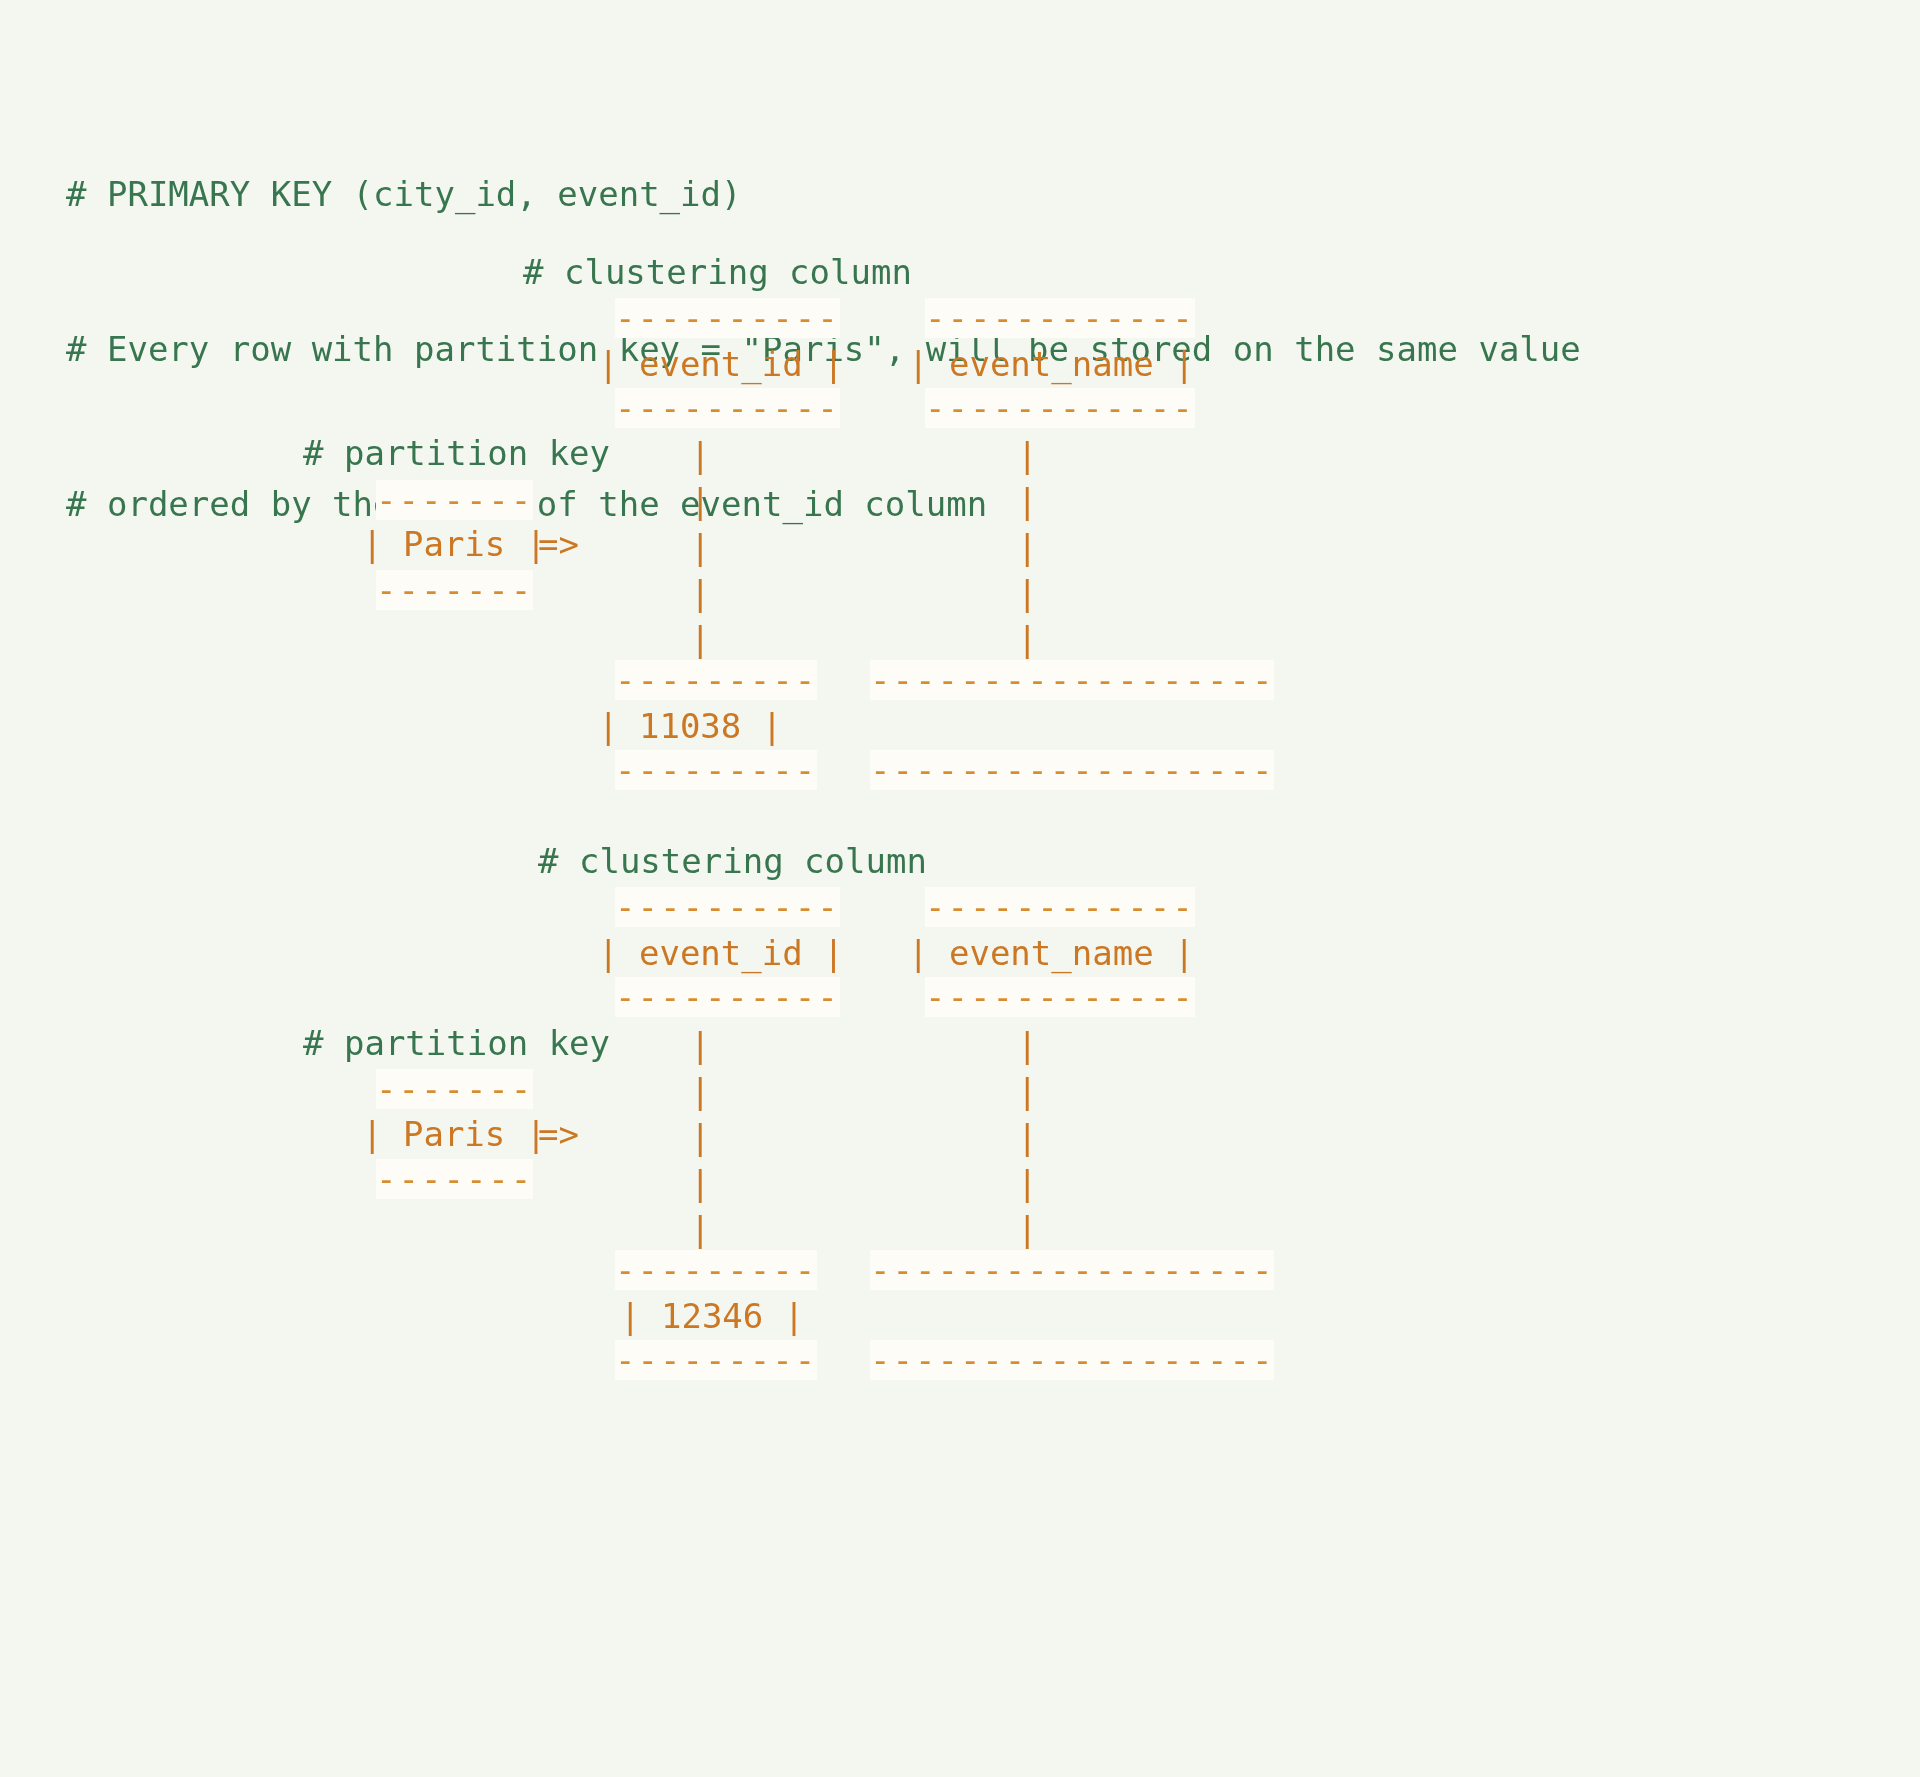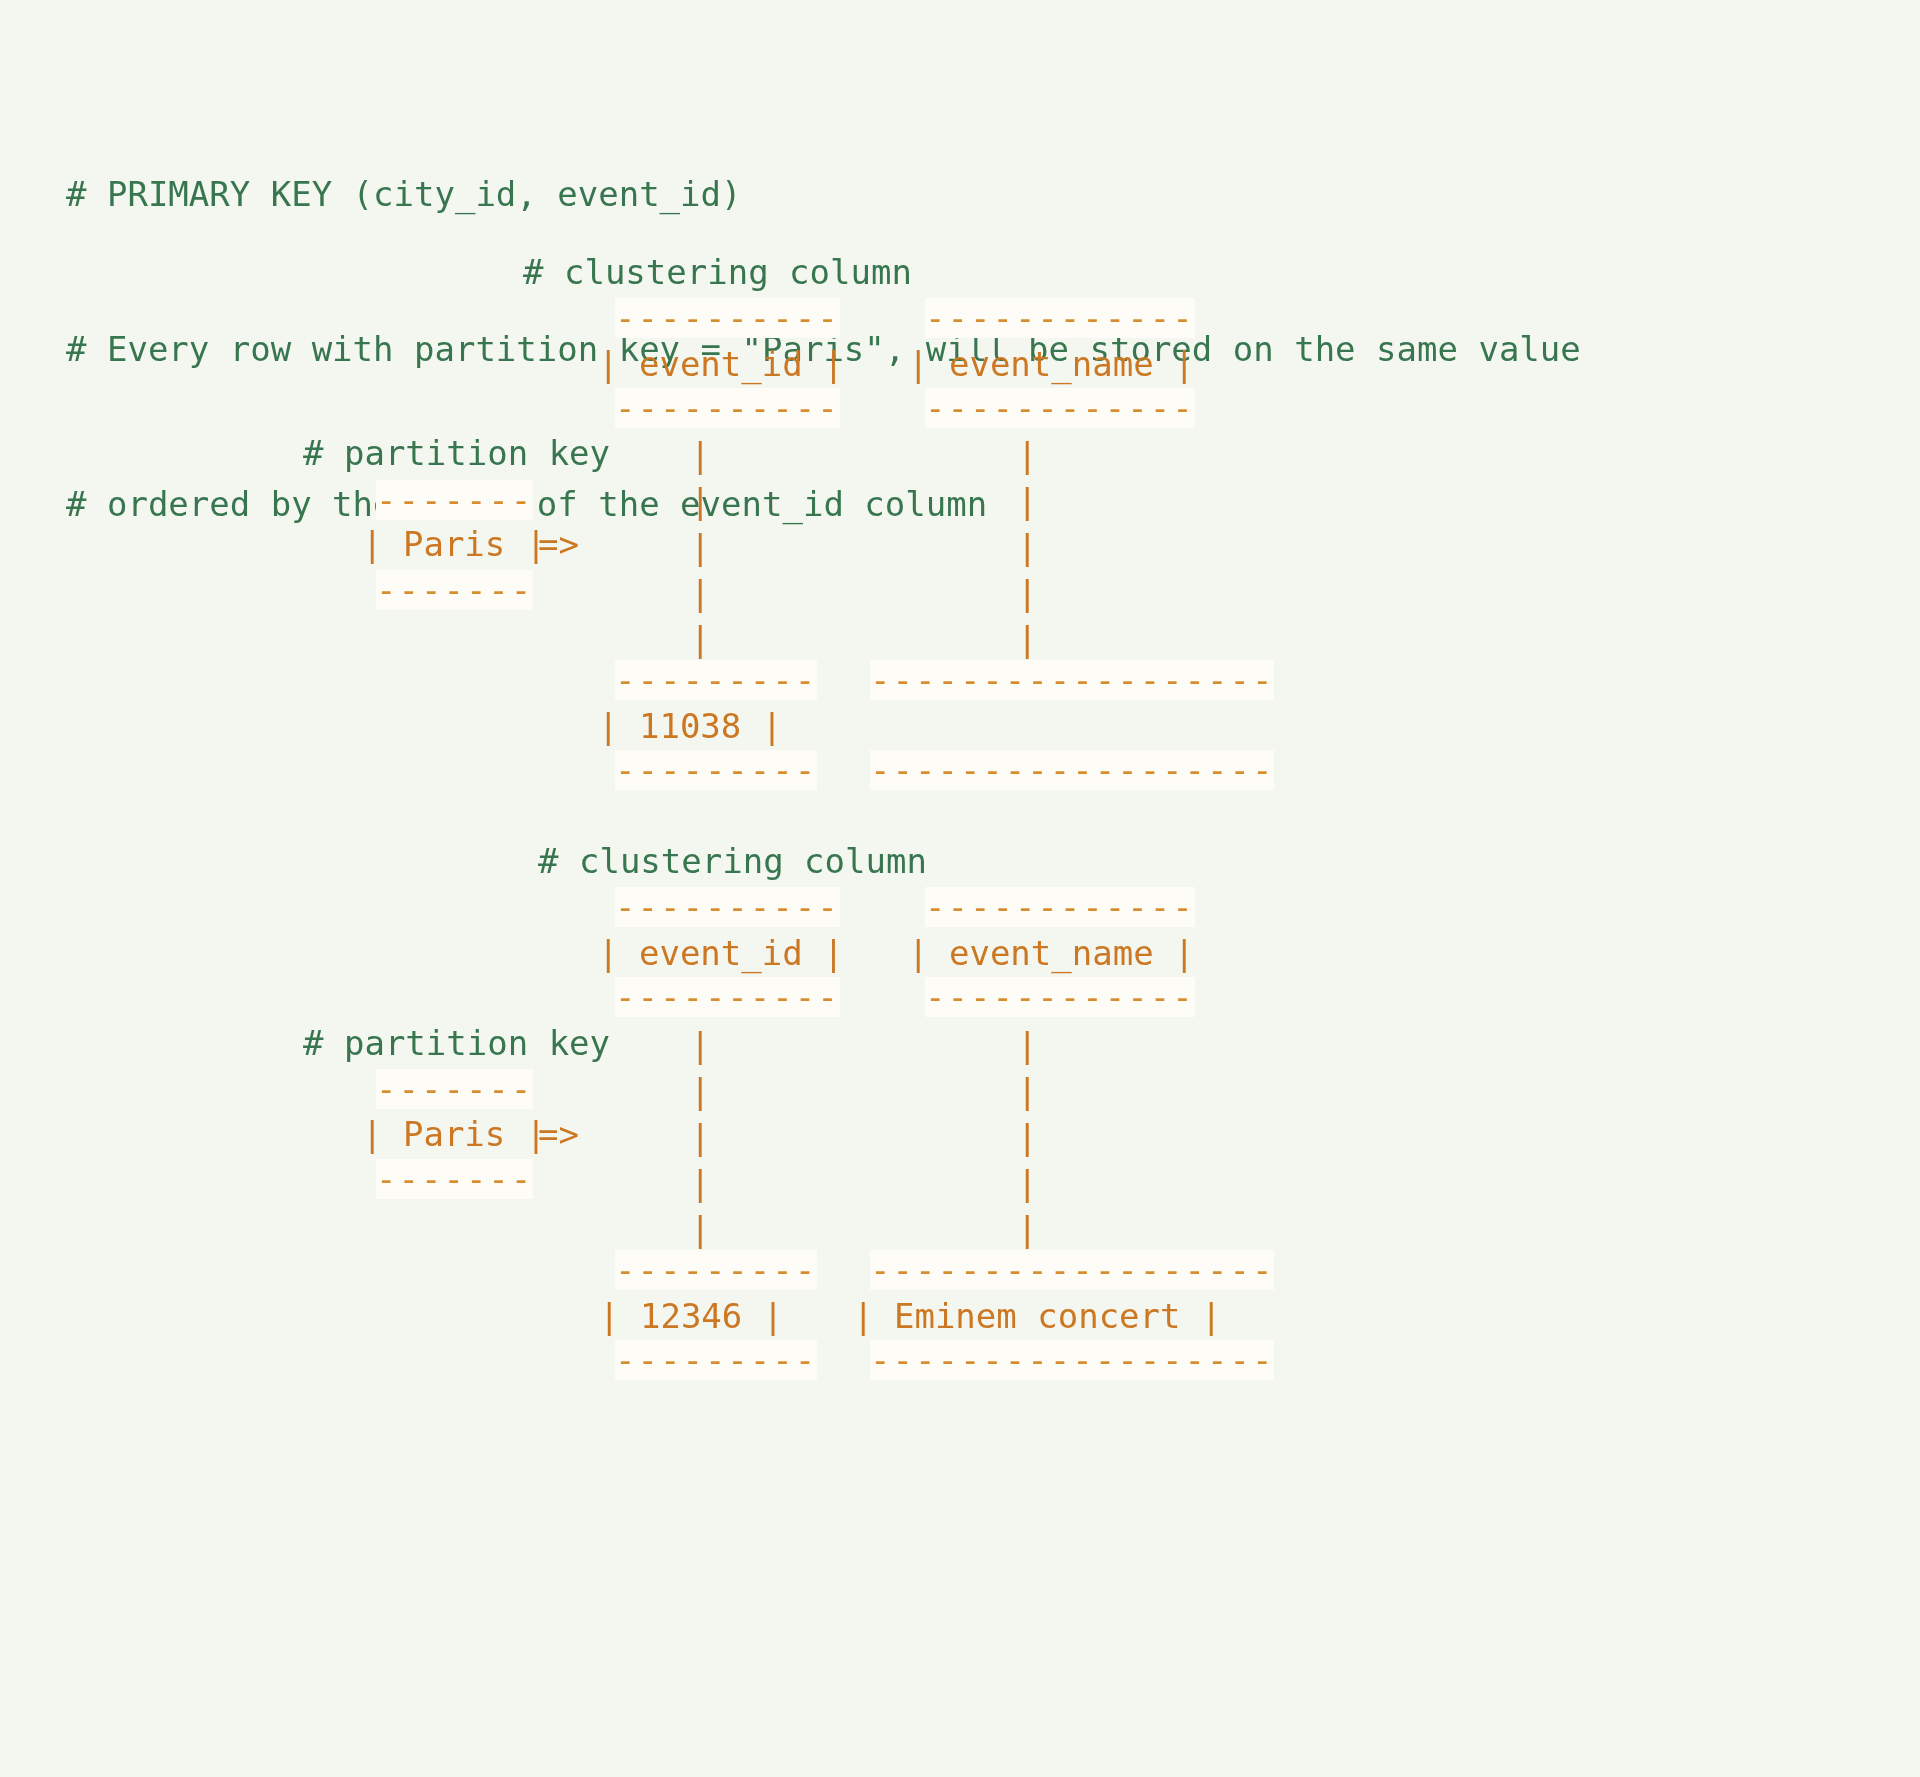--- a/index.html
+++ b/index.html
@@ -148,20 +148,19 @@
   <div class="vbar" style="left:690px; top:1160px;">|</div>
   <div class="vbar" style="left:690px; top:1206px;">|</div>
 
   <div class="vbar" style="left:1017px; top:1022px;">|</div>
   <div class="vbar" style="left:1017px; top:1068px;">|</div>
   <div class="vbar" style="left:1017px; top:1114px;">|</div>
   <div class="vbar" style="left:1017px; top:1160px;">|</div>
   <div class="vbar" style="left:1017px; top:1206px;">|</div>
 
   <div class="frag rulebg" style="left:615px; top:1250px;">---------</div>
-  <div class="frag o" style="left:599px; top:1296px;">| 12346 |</div>
+  <div class="frag o" style="left:620px; top:1296px;">| 12346 |</div>
   <div class="frag rulebg" style="left:615px; top:1340px;">---------</div>
 
   <div class="frag rulebg" style="left:870px; top:1250px;">------------------</div>
-  <div class="frag o" style="left:853px; top:1296px;">| Eminem concert |</div>
   <div class="frag rulebg" style="left:870px; top:1340px;">------------------</div>
 
 </div>
 
 </body></html>

